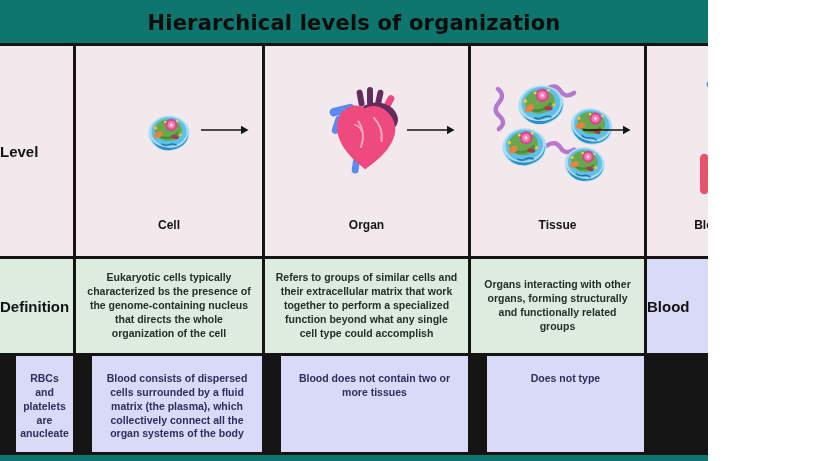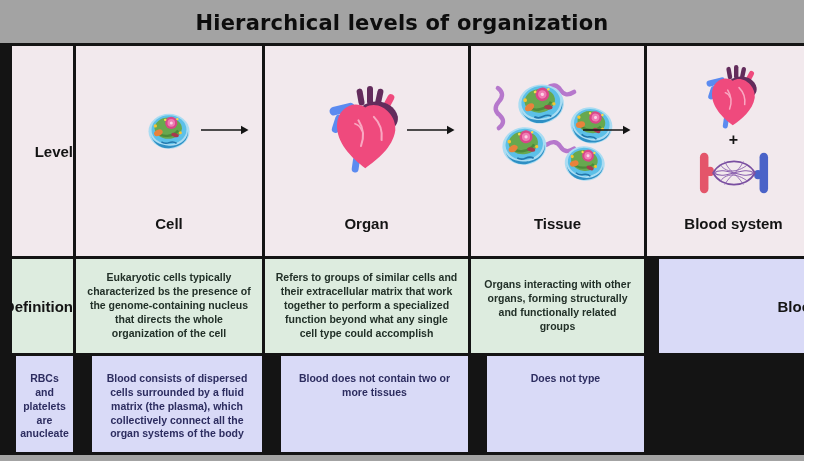--- a/index.html
+++ b/index.html
@@ -1,42 +1,42 @@
 <!DOCTYPE html>
 <html><head>
 <meta charset="utf-8">
 <style>
   * { margin:0; padding:0; box-sizing:border-box; }
   html,body { background:#ffffff; }
   .page {
-    position:relative; width:804px; height:461px; background:#a3a3a3;
+    position:relative; width:708px; height:461px; background:#0f766e;
     font-family:"Liberation Sans", sans-serif; overflow:hidden;
   }
   .title-bar { height:43px; display:flex; align-items:center; justify-content:center; padding-top:3px; }
   .title {
     font-family:"DejaVu Sans", sans-serif; font-weight:800; font-size:21px;
     color:#0d0d0d; letter-spacing:0.2px;
   }
   .table {
     display:grid;
     grid-template-columns:73px 186px 203px 173px 173px;
     grid-template-rows:210px 94px 96px;
     gap:3px; padding:3px 0; background:#141414; width:820px;
   }
   .cell { position:relative; overflow:hidden; }
   .bg-level { background:#f2e9ed; }
   .bg-def   { background:#ddecdf; }
   .bg-blood { background:#d9daf7; }
-  .row-header { display:flex; align-items:center; justify-content:flex-end;margin-left:12px; }
+  .row-header { display:flex; align-items:center; justify-content:flex-start; }
   .row-header span { font-weight:bold; font-size:15px; color:#141414; }
   .level-cell { display:flex; flex-direction:column; }
   .icon-zone { flex:1; display:flex; align-items:center; justify-content:center; }
   .icon-zone.stacked { flex-direction:column; gap:2px; }
   .col-label {
-    text-align:center; padding-bottom:24px; font-weight:bold; font-size:15px; color:#141414;
+    text-align:center; padding-bottom:24px; font-weight:bold; font-size:12px; color:#141414;
   }
   .plus { font-size:16px; font-weight:bold; color:#141414; line-height:14px; }
   .arrow { position:absolute; right:12px; top:78px; }
   .def-cell {
     display:flex; align-items:center; justify-content:center; text-align:center;
     padding:4px 10px; font-weight:bold; font-size:10.5px; line-height:1.32; color:#223028;
   }
   .blood-cell {
     display:flex; align-items:flex-start; justify-content:center; text-align:center;
     padding:16px 12px 4px 12px; font-weight:bold; font-size:10.5px; line-height:1.32; color:#2d2d60;margin-left:16px;

